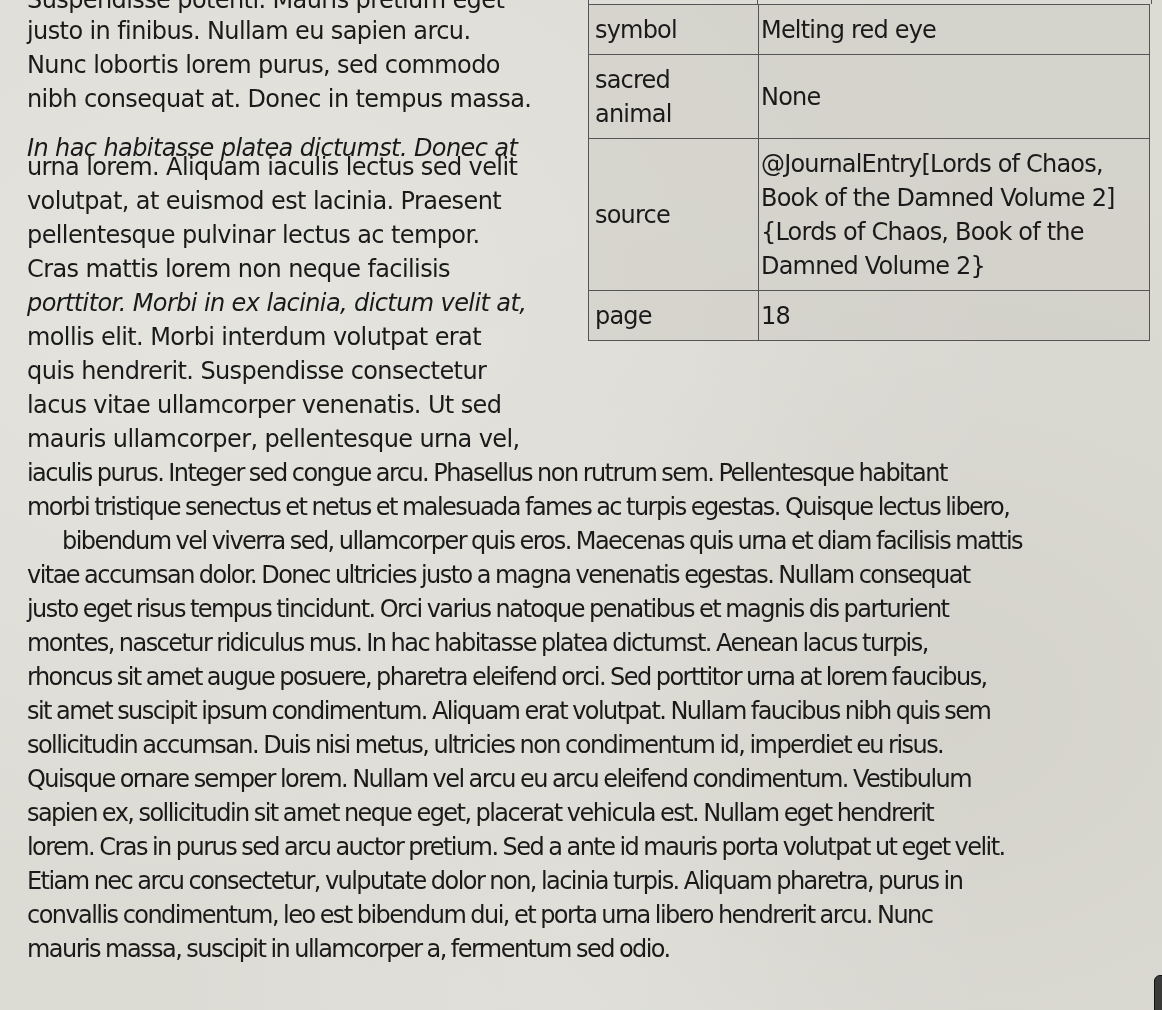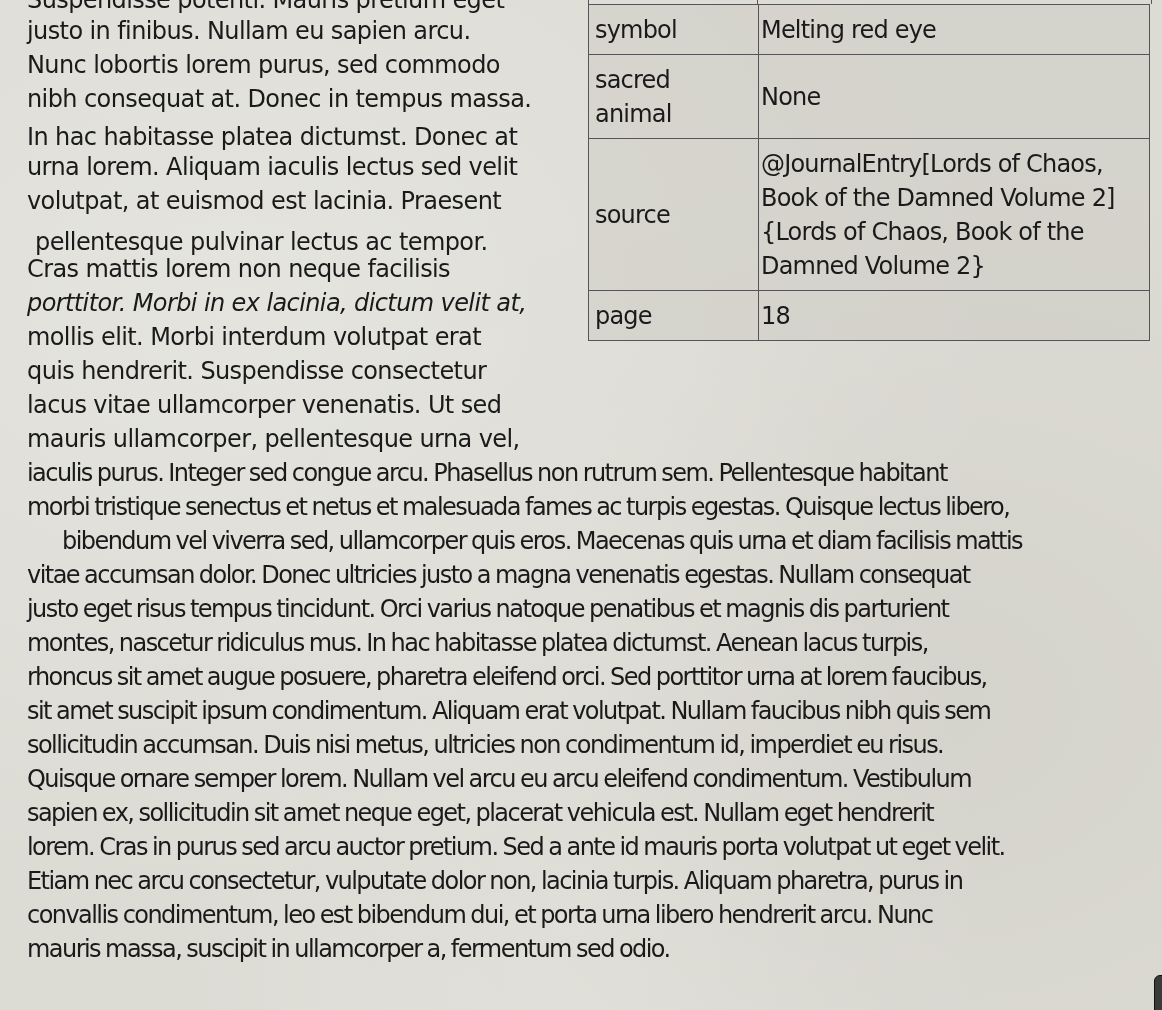--- a/index.html
+++ b/index.html
@@ -72,24 +72,24 @@
       <td class="key">page</td>
       <td class="val">18</td>
     </tr>
   </tbody>
 </table>
 
 <div class="line narrow" style="top:-17px;">Suspendisse potenti. Mauris pretium eget</div>
 <div class="line narrow" style="top:14px;">justo in finibus. Nullam eu sapien arcu.</div>
 <div class="line narrow" style="top:48px;">Nunc lobortis lorem purus, sed commodo</div>
 <div class="line narrow" style="top:82px;">nibh consequat at. Donec in tempus massa.</div>
-<div class="line narrow" style="top:120px;">In hac habitasse platea dictumst. Donec at</div>
+<div class="line narrow" style="top:131px;font-style:italic;">In hac habitasse platea dictumst. Donec at</div>
 <div class="line narrow" style="top:150px;">urna lorem. Aliquam iaculis lectus sed velit</div>
 <div class="line narrow" style="top:184px;">volutpat, at euismod est lacinia. Praesent</div>
-<div class="line narrow" style="top:225px;margin-left:8px;">pellentesque pulvinar lectus ac tempor.</div>
+<div class="line narrow" style="top:218px;">pellentesque pulvinar lectus ac tempor.</div>
 <div class="line narrow" style="top:252px;">Cras mattis lorem non neque facilisis</div>
 <div class="line narrow" style="top:286px;font-style:italic;">porttitor. Morbi in ex lacinia, dictum velit at,</div>
 <div class="line narrow" style="top:320px;">mollis elit. Morbi interdum volutpat erat</div>
 <div class="line narrow" style="top:354px;">quis hendrerit. Suspendisse consectetur</div>
 <div class="line narrow" style="top:388px;">lacus vitae ullamcorper venenatis. Ut sed</div>
 <div class="line narrow" style="top:422px;">mauris ullamcorper, pellentesque urna vel,</div>
 
 <div class="line wide" style="top:456px;">iaculis purus. Integer sed congue arcu. Phasellus non rutrum sem. Pellentesque habitant</div>
 <div class="line wide" style="top:490px;">morbi tristique senectus et netus et malesuada fames ac turpis egestas. Quisque lectus libero,</div>
 <div class="line wide" style="top:524px;margin-left:35px;">bibendum vel viverra sed, ullamcorper quis eros. Maecenas quis urna et diam facilisis mattis</div>

